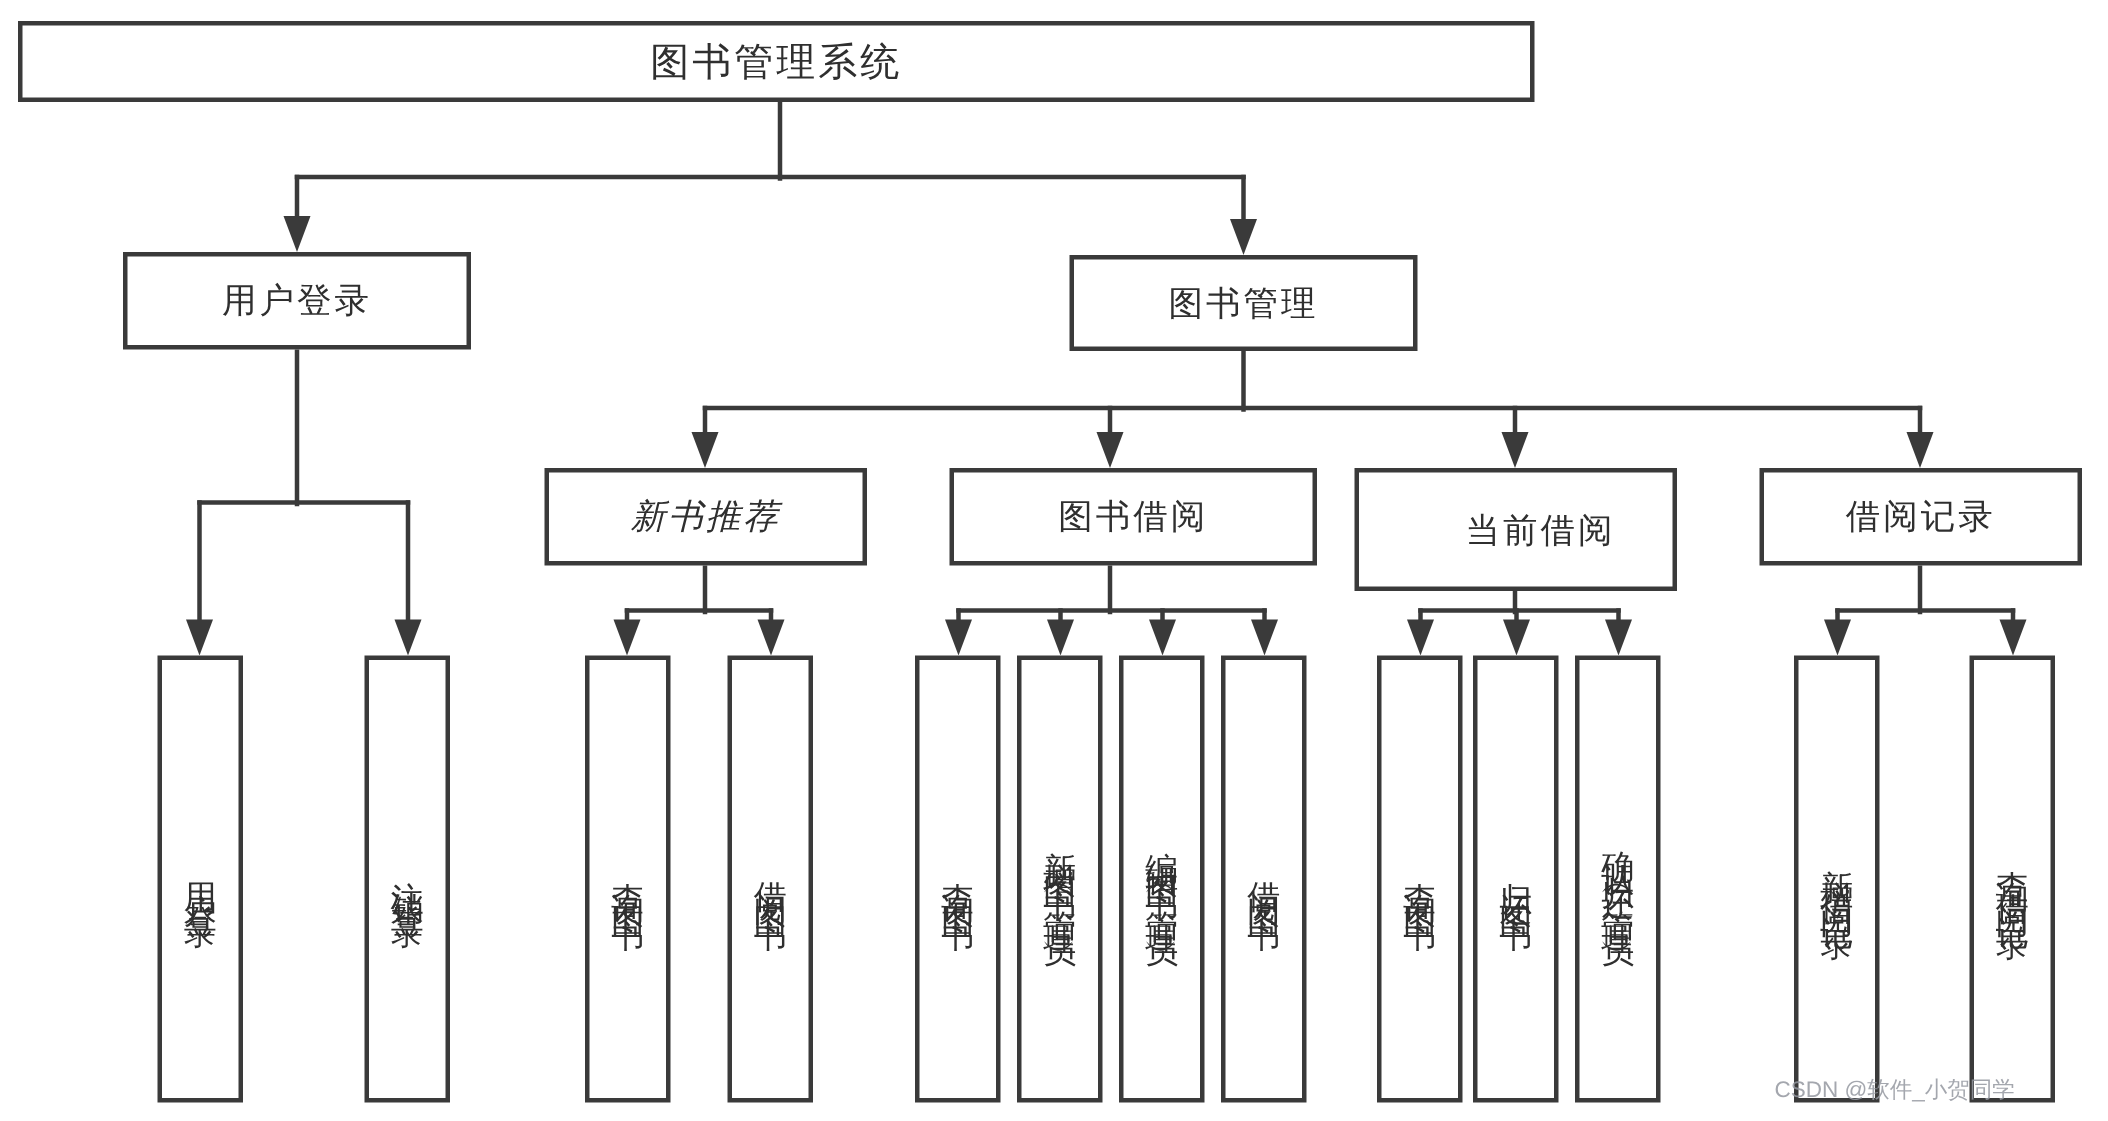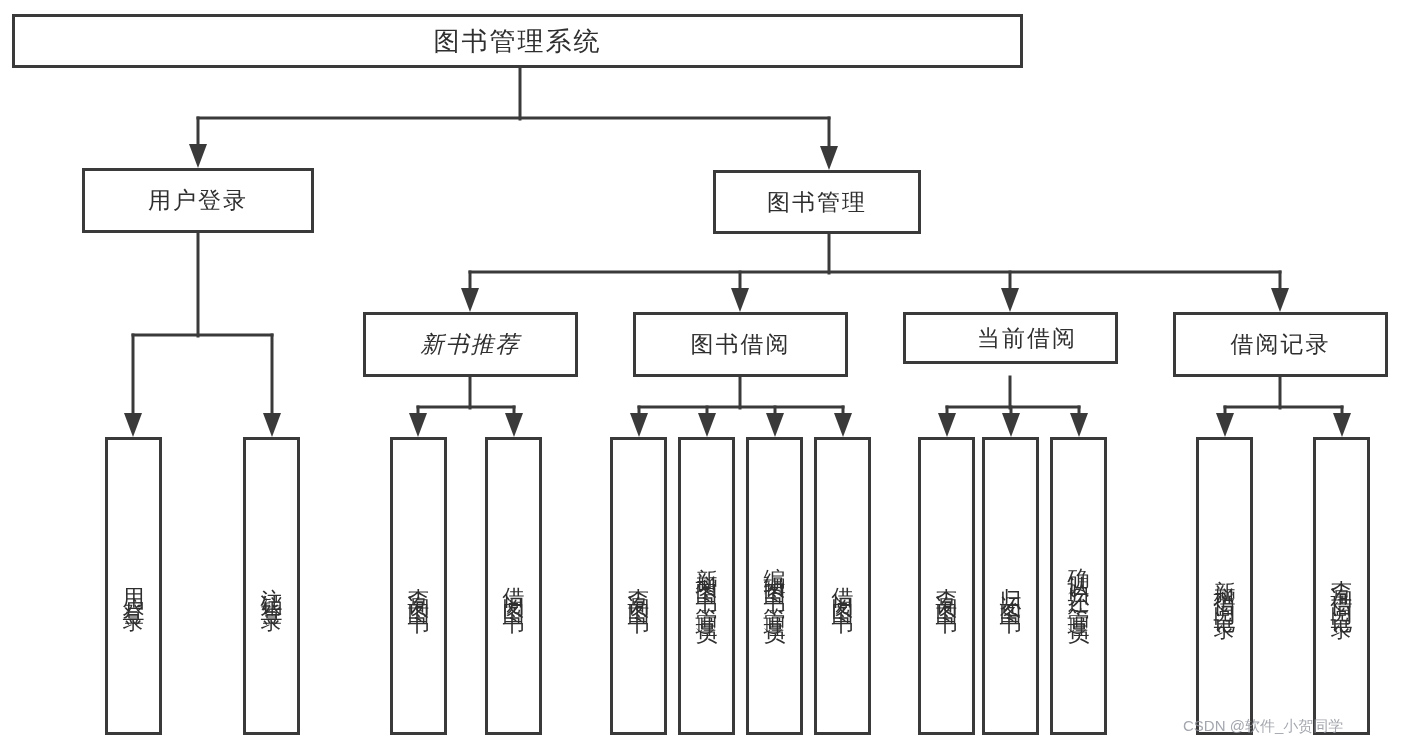--- a/index.html
+++ b/index.html
@@ -137,25 +137,25 @@
       <line x1="1225" y1="407" x2="1225" y2="419"></line>
       <polygon points="1216,413 1234,413 1225,437"></polygon>
       <line x1="1342" y1="407" x2="1342" y2="419"></line>
       <polygon points="1333,413 1351,413 1342,437"></polygon>
     </g>
   </svg>
 
   <div class="node root" style="left:12px; top:14px; width:1011px; height:54px;">图书管理系统</div>
 
   <div class="node lvl" style="left:82px; top:168px; width:232px; height:65px;">用户登录</div>
-  <div class="node lvl" style="left:713px; top:170px; width:208px; height:64px;">图书管理</div>
+  <div class="node lvl" style="left:713px; top:170px; width:232px; height:64px;">图书管理</div>
 
   <div class="node lvl" style="left:363px; top:312px; width:215px; height:65px;font-style:italic;">新书推荐</div>
-  <div class="node lvl" style="left:633px; top:312px; width:215px; height:65px;">图书借阅</div>
-  <div class="node lvl" style="left:903px; top:312px; width:215px; height:52px;padding-left:33px;">当前借阅</div>
+  <div class="node lvl" style="left:633px; top:312px; width:245px; height:65px;">图书借阅</div>
+  <div class="node lvl" style="left:903px; top:312px; width:215px; height:82px;padding-left:33px;">当前借阅</div>
   <div class="node lvl" style="left:1173px; top:312px; width:215px; height:65px;">借阅记录</div>
 
   <div class="leaf" style="left:105px;">
     <span>用户登录</span>
   </div>
   <div class="leaf" style="left:243px;">
     <span>注销登录</span>
   </div>
 
   <div class="leaf" style="left:390px;">

